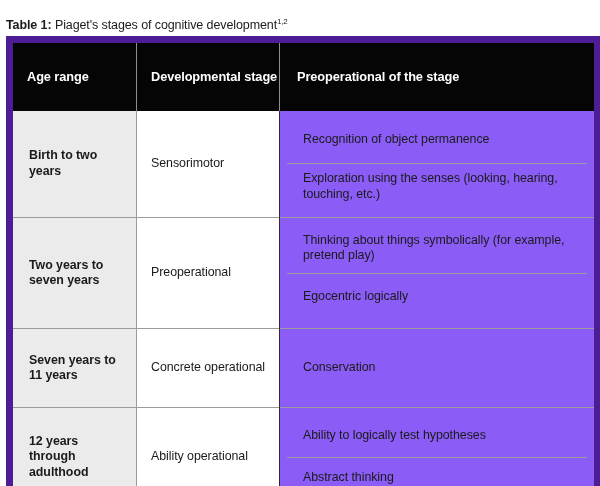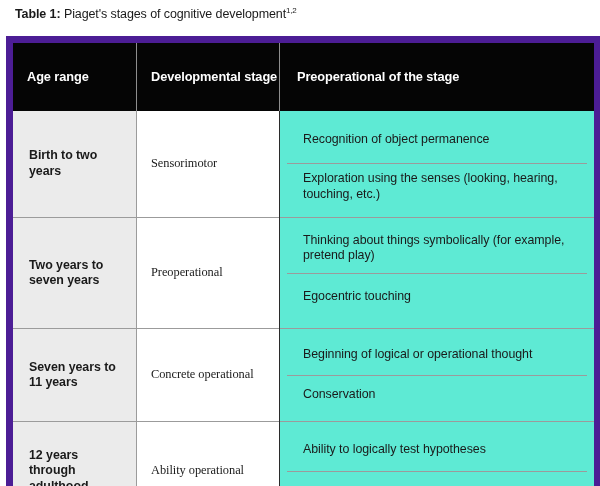--- a/index.html
+++ b/index.html
@@ -20,26 +20,25 @@
     width: 600px;
     height: 486px;
     position: relative;
     box-sizing: border-box;
   }
 
   
   .caption {
     position: absolute;
     left: 6px;
-    top: 7px;
+    top: 18px;
     font-size: 12.5px;
     line-height: 15px;
     letter-spacing: -0.1px;
     white-space: nowrap;
-    margin-left: 9px;
   }
   .caption .cap-label {
     font-weight: bold;
   }
   .caption .cap-text {
     font-weight: normal;
   }
   .caption sup {
     font-size: 8px;
     vertical-align: super;
@@ -100,25 +99,24 @@
     padding: 0 8px 0 16px;
     border-top: 1px solid #9b9b9b;
     border-right: 1px solid #9b9b9b;
   }
   td.stage {
     background: #ffffff;
     font-weight: normal;
     padding: 0 8px 0 14px;
     border-top: 1px solid #9b9b9b;
     border-right: 1px solid #2b2b2b;
-    font-family: Liberation Serif, serif;
   }
   td.chars {
     padding: 7px;
-    background: #5eead4;
+    background: #8b5cf6;
     border-top: 1px solid #9b9b9b;
   }
 
   tbody tr:first-child td.age,
   tbody tr:first-child td.stage,
   tbody tr:first-child td.chars {
     border-top: none;
   }
 
   
@@ -194,37 +192,34 @@
       <tr class="r2">
         <td class="age">Two years to seven years</td>
         <td class="stage">Preoperational</td>
         <td class="chars">
           <table class="sublist">
             <tbody>
               <tr>
                 <td>Thinking about things symbolically (for example, pretend play)</td>
               </tr>
               <tr>
-                <td>Egocentric touching</td>
+                <td>Egocentric logically</td>
               </tr>
             </tbody>
           </table>
         </td>
       </tr>
 
       <tr class="r3">
         <td class="age">Seven years to 11 years</td>
         <td class="stage">Concrete operational</td>
         <td class="chars">
           <table class="sublist">
             <tbody>
               <tr>
-                <td>Beginning of logical or operational thought</td>
-              </tr>
-              <tr>
                 <td>Conservation</td>
               </tr>
             </tbody>
           </table>
         </td>
       </tr>
 
       <tr class="r4">
         <td class="age">12 years through adulthood</td>
         <td class="stage">Ability operational</td>

